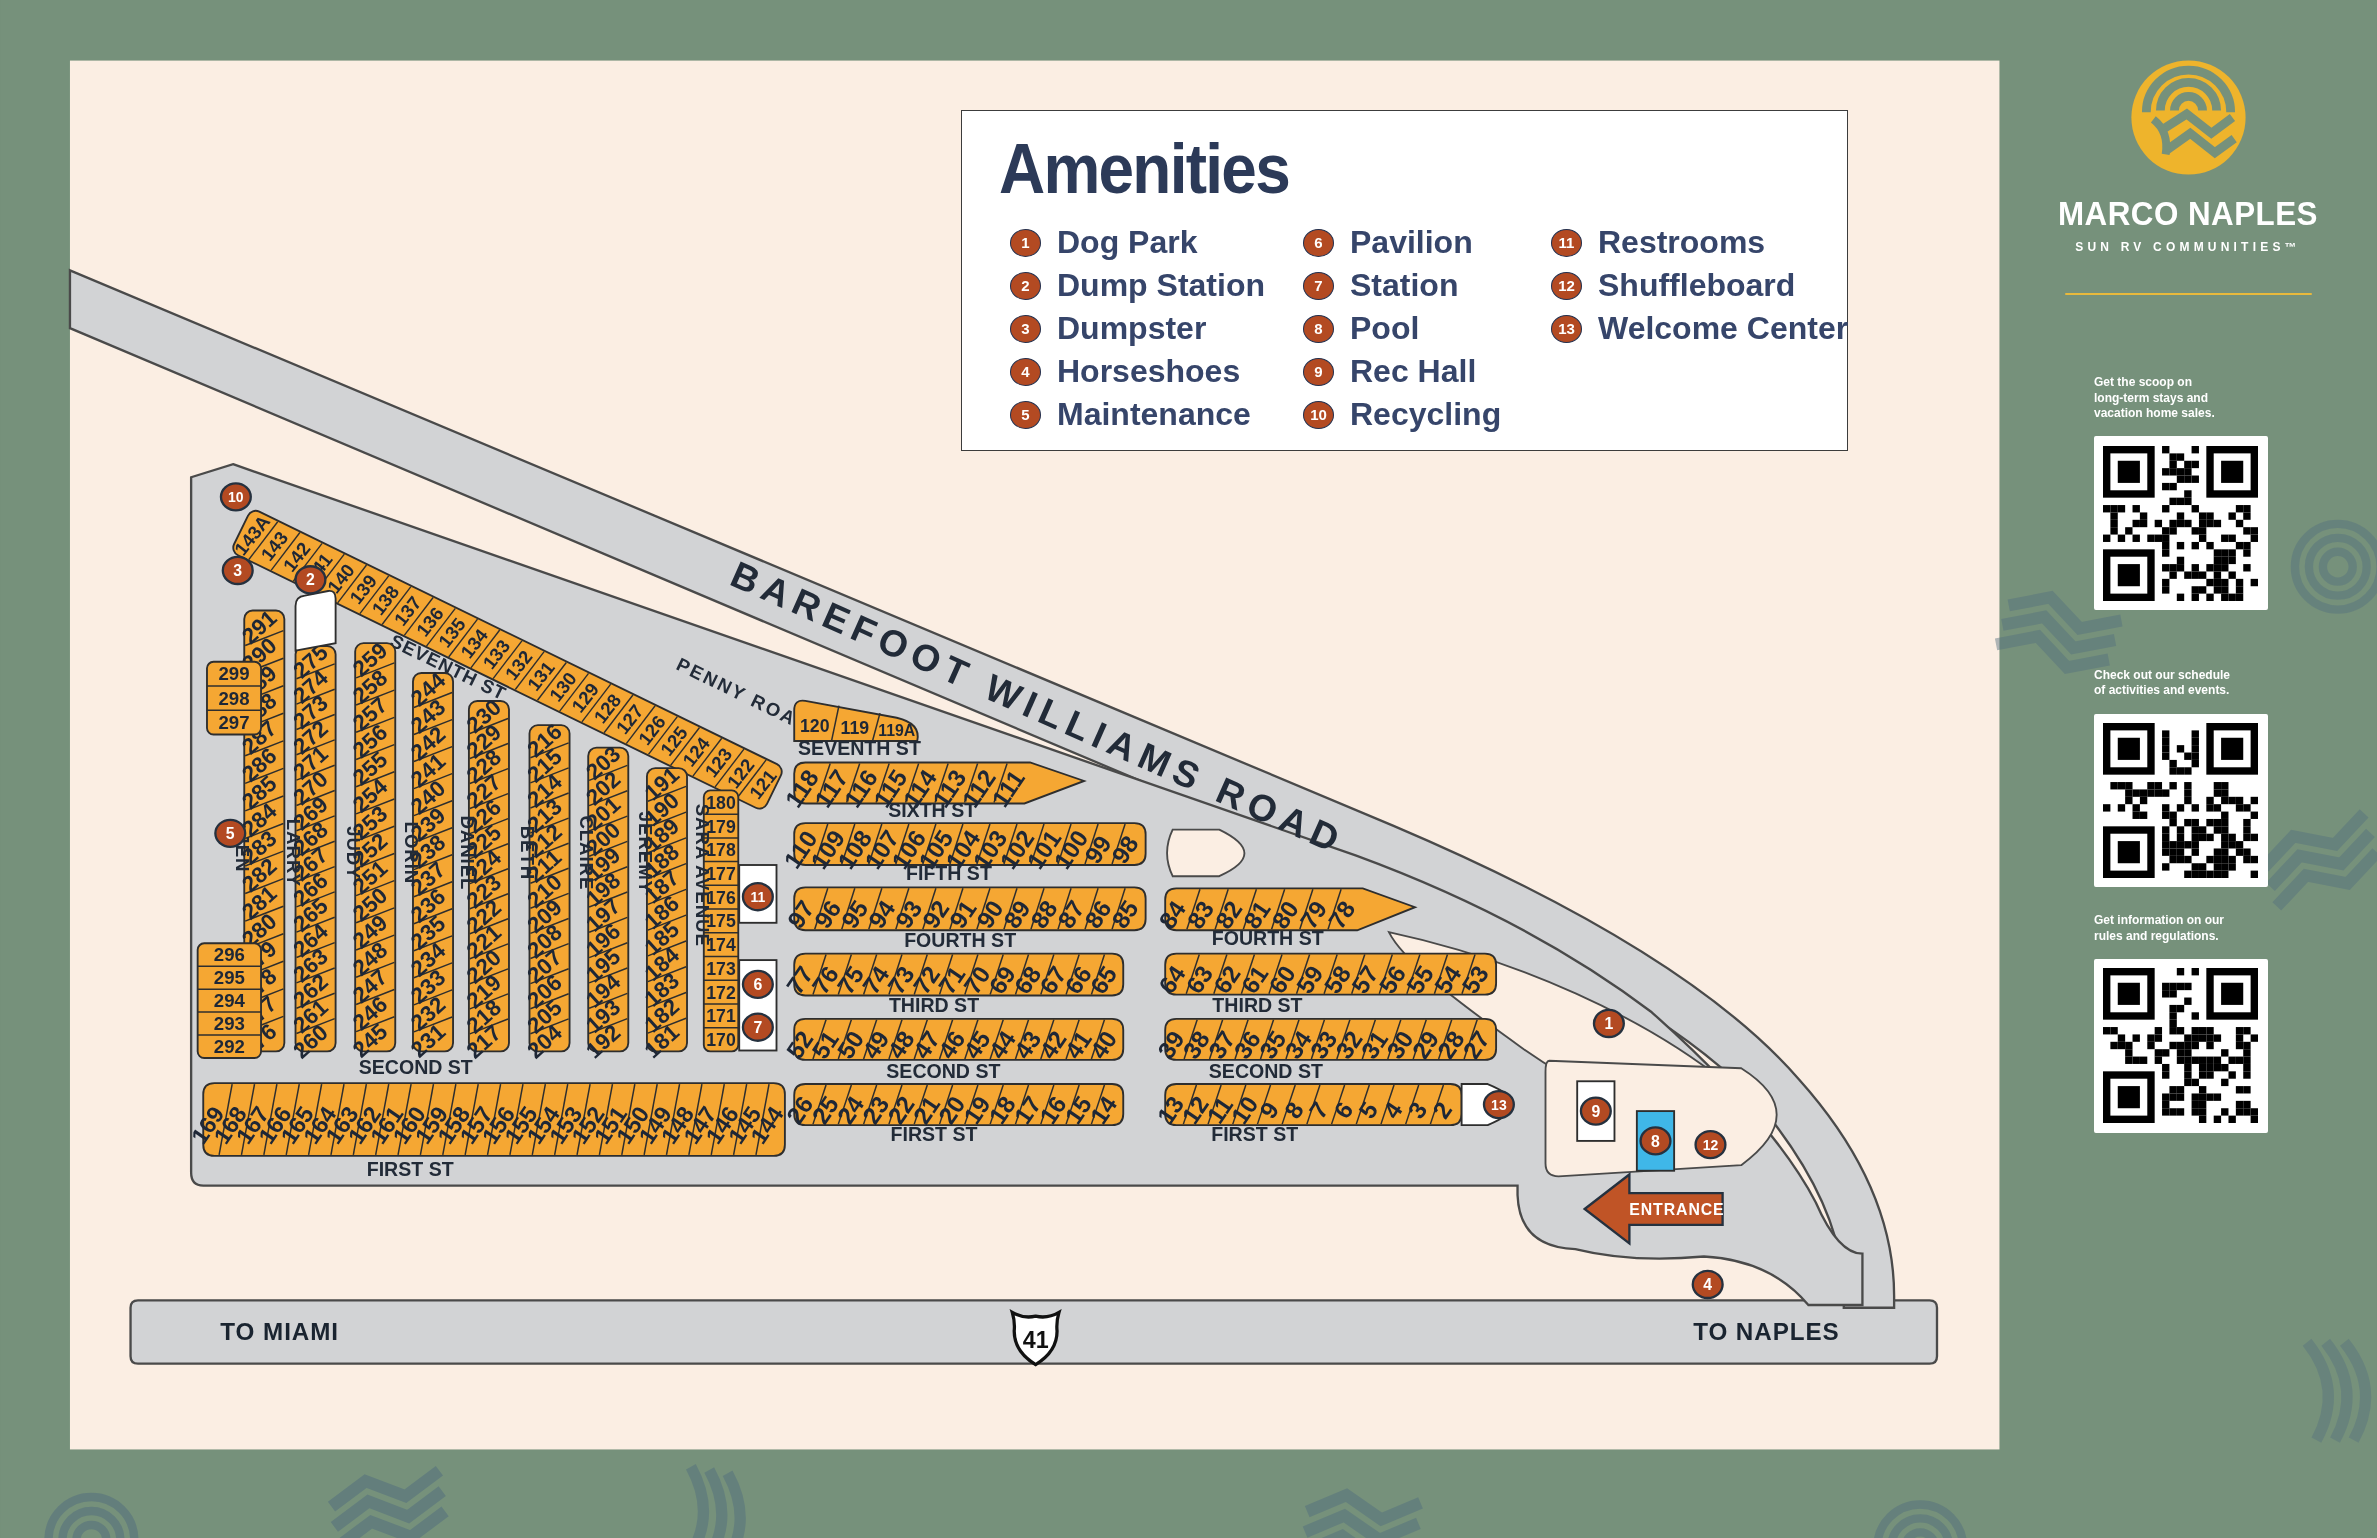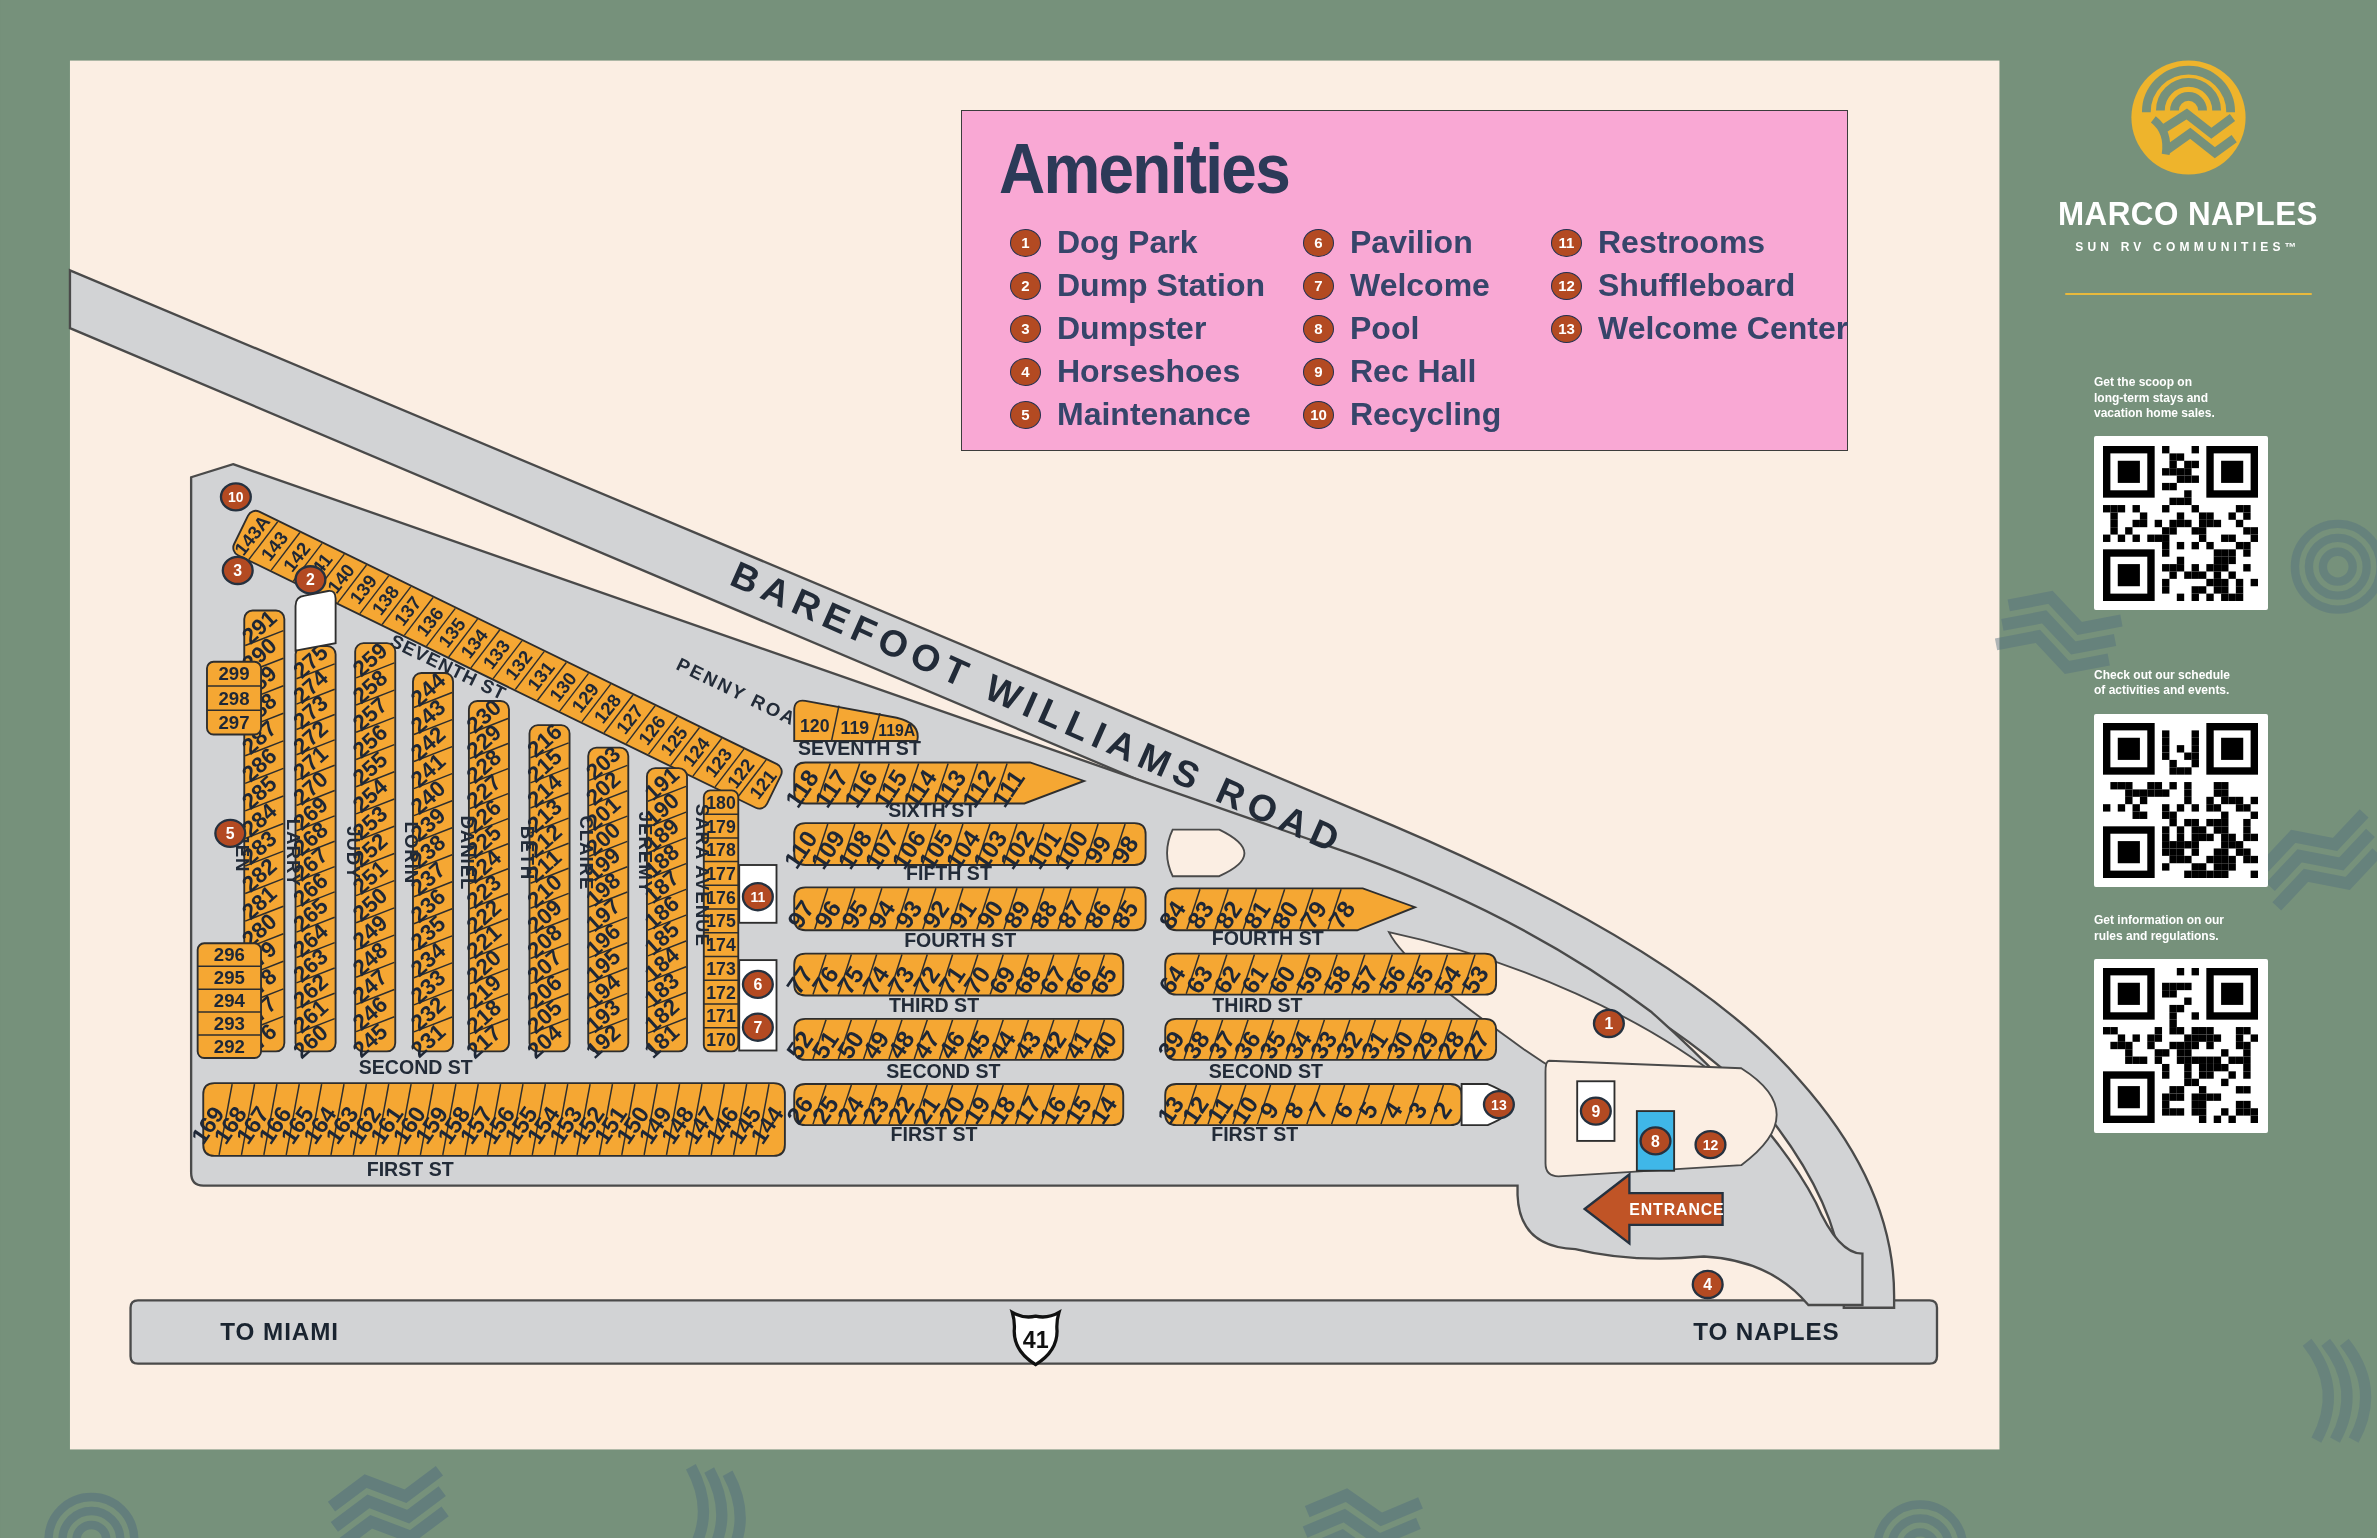--- a/index.html
+++ b/index.html
@@ -1,21 +1,21 @@
 <!DOCTYPE html>
 <html style="font-size:15px"><head>
 <meta charset="utf-8">
 <style>
   html,body{margin:0;padding:0;background:#76917B;}
   .stage{position:relative;width:2377px;height:1538px;overflow:hidden;
          font-family:"Liberation Sans",sans-serif;background:#76917B;}
   #map-svg{position:absolute;left:0;top:0;z-index:1;}
   
   .legend{position:absolute;left:961px;top:110px;width:887px;height:341px;
-          background:#f9a8d4;border:1.9px solid #3c3c3c;z-index:3;box-sizing:border-box;}
+          background:#ffffff;border:1.9px solid #3c3c3c;z-index:3;box-sizing:border-box;}
   .legend-title{position:absolute;left:37px;top:17px;font-size:71px;font-weight:bold;
                 color:#2c3a58;letter-spacing:-1.9px;transform:scaleX(.9);transform-origin:left;}
   .legend-cols{position:absolute;left:0;top:110px;width:100%;}
   .legend-col{position:absolute;top:0;}
   .legend-col.c0{left:48px;} .legend-col.c1{left:341px;} .legend-col.c2{left:589px;}
   .legend-item{display:flex;align-items:center;height:43px;}
   .badge{width:29px;height:26px;border-radius:50%;background:#b34a22;border:1.9px solid #22304а;
          border:1.9px solid #22304f;color:#fff;font-size:15px;font-weight:bold;
          display:flex;align-items:center;justify-content:center;flex:0 0 auto;}
   .legend-label{margin-left:16px;font-size:32px;font-weight:bold;color:#36456a;white-space:nowrap;}
@@ -853,21 +853,21 @@
             <span class="legend-label">Maintenance</span>
           </div>
         </div>
         <div class="legend-col c1">
           <div class="legend-item">
             <span class="badge">6</span>
             <span class="legend-label">Pavilion</span>
           </div>
           <div class="legend-item">
             <span class="badge">7</span>
-            <span class="legend-label">Welcome</span>
+            <span class="legend-label">Station</span>
           </div>
           <div class="legend-item">
             <span class="badge">8</span>
             <span class="legend-label">Pool</span>
           </div>
           <div class="legend-item">
             <span class="badge">9</span>
             <span class="legend-label">Rec Hall</span>
           </div>
           <div class="legend-item">

